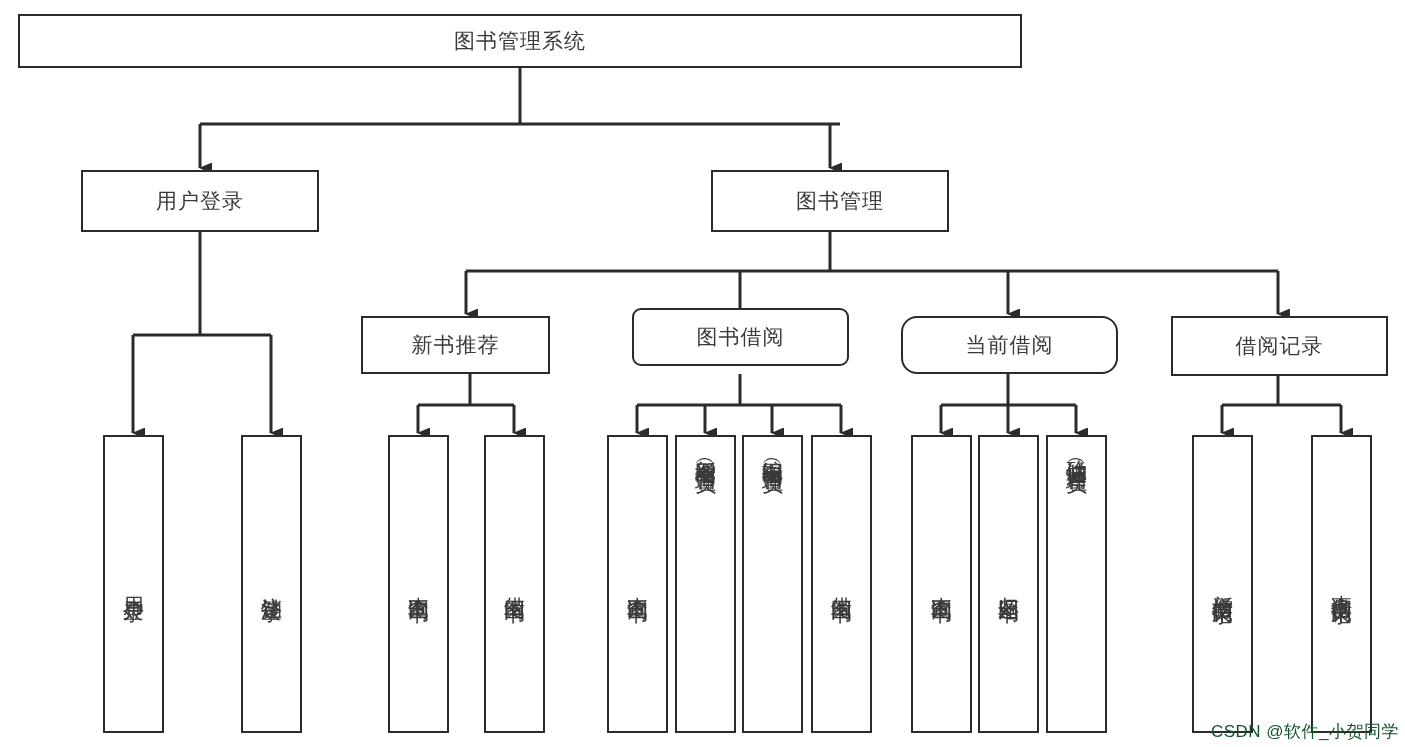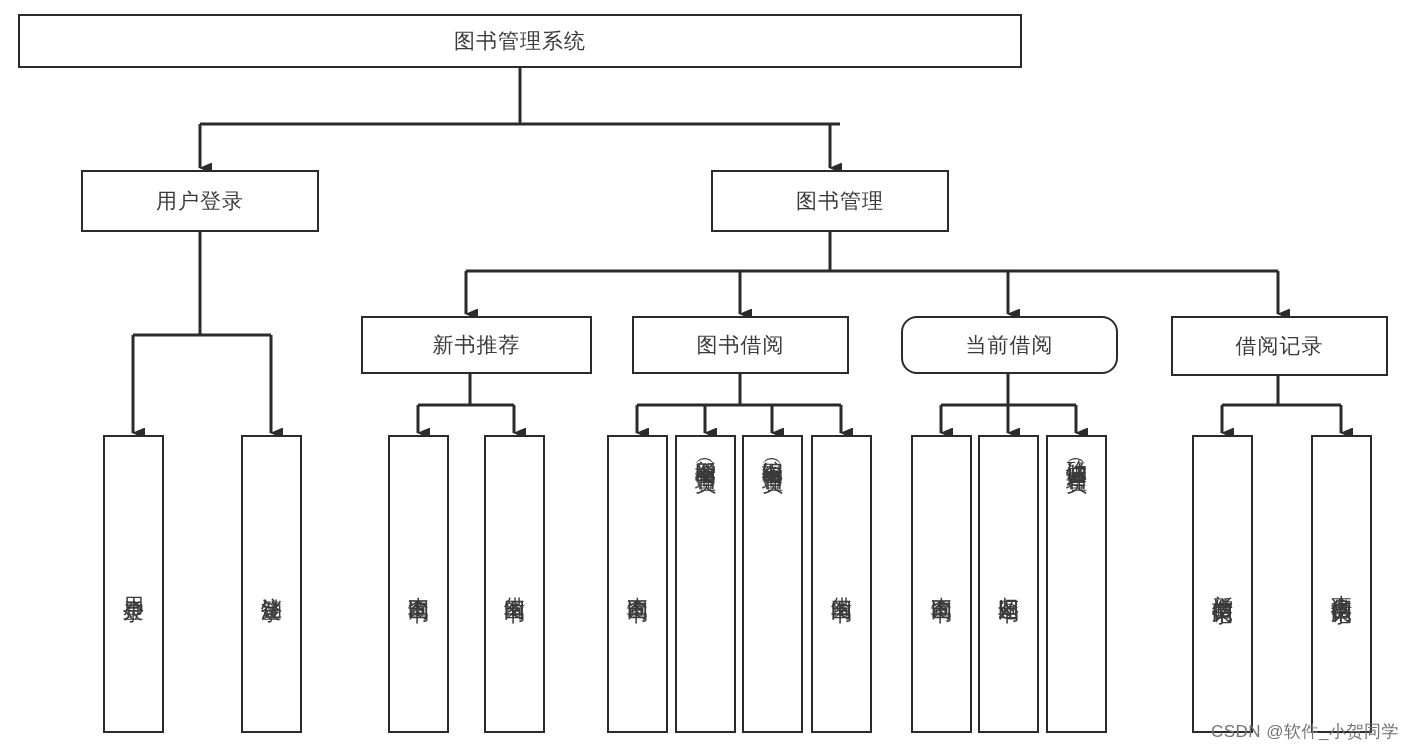--- a/index.html
+++ b/index.html
@@ -33,21 +33,21 @@
     text-orientation:upright;
     font-size:21px;
     letter-spacing:2px;
     white-space:nowrap;
   }
   .node.vert{align-items:flex-start;padding-top:6px;}
   .node.vert.mid{align-items:center;padding-top:0;}
   #watermark{
     position:absolute;
     right:6px;bottom:4px;
-    color:#737373;
+    color:#14532d;
     font-size:17px;
     letter-spacing:0.5px;
     user-select:none;
   }
 </style>
 </head>
 <body>
 
 <div id="canvas">
 
@@ -105,24 +105,24 @@
     <span class="lbl">图书管理系统</span>
   </div>
 
   <div class="node" style="left:81px;top:170px;width:238px;height:62px;">
     <span class="lbl">用户登录</span>
   </div>
   <div class="node" style="left:711px;top:170px;width:238px;height:62px;padding-left:20px;">
     <span class="lbl">图书管理</span>
   </div>
 
-  <div class="node" style="left:361px;top:316px;width:231px;height:58px;">
+  <div class="node" style="left:361px;top:316px;width:189px;height:58px;">
     <span class="lbl">新书推荐</span>
   </div>
-  <div class="node" style="left:632px;top:316px;width:217px;height:58px;">
+  <div class="node" style="left:632px;top:308px;width:217px;height:58px;border-radius:9px;">
     <span class="lbl">图书借阅</span>
   </div>
   <div class="node" style="left:901px;top:316px;width:217px;height:58px;border-radius:16px;">
     <span class="lbl">当前借阅</span>
   </div>
   <div class="node" style="left:1171px;top:316px;width:217px;height:60px;">
     <span class="lbl">借阅记录</span>
   </div>
 
   <div class="node vert mid" style="left:103px;top:435px;width:61px;height:298px;">

